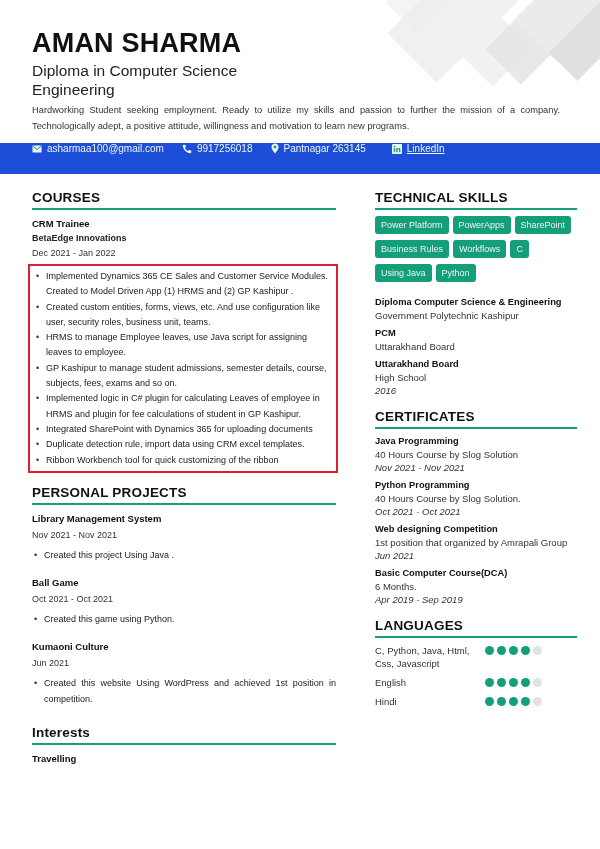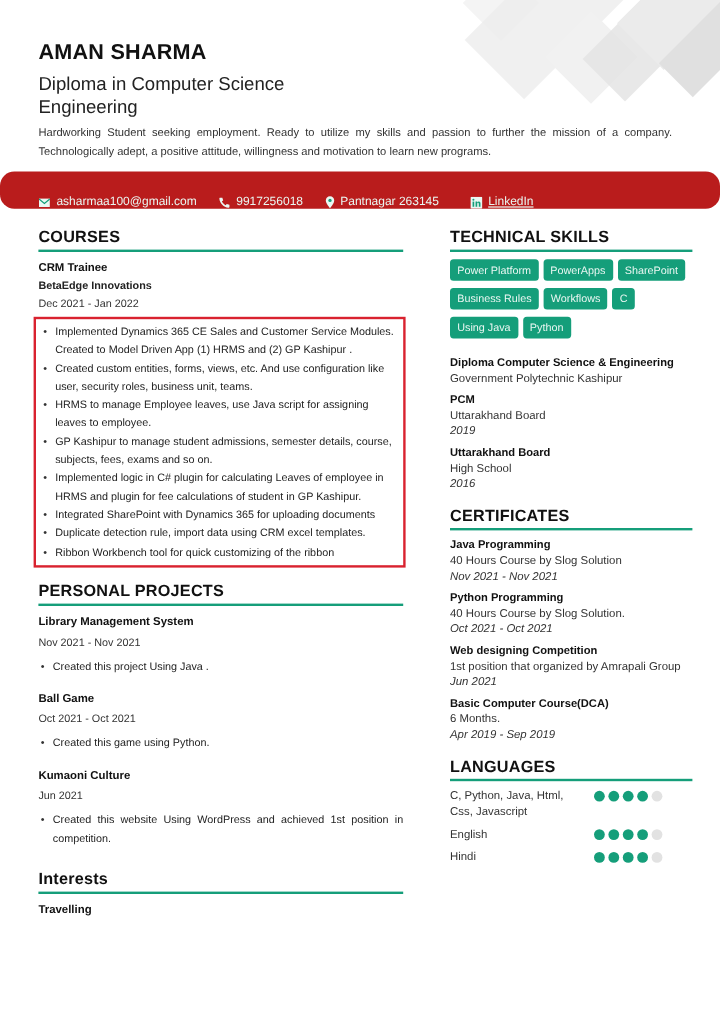--- a/index.html
+++ b/index.html
@@ -3,25 +3,25 @@
 <meta charset="utf-8">
 <style>
   * { box-sizing: border-box; margin: 0; padding: 0; }
   html, body { width: 600px; height: 849px; background: #ffffff; overflow: hidden; }
   body { font-family: "Liberation Sans", "DejaVu Sans", sans-serif; color: #222; position: relative; }
 
   .deco { position: absolute; top: 0; right: 0; width: 230px; height: 95px; overflow: hidden; pointer-events: none; }
   .deco span { position: absolute; display: block; transform: rotate(45deg); }
 
   .header { position: relative; padding: 28px 32px 0 32px; height: 142px; }
-  .name { font-size: 18px; font-weight: bold; color: #111; letter-spacing: 0.2px; line-height: 30px; }
+  .name { font-size: 27px; font-weight: bold; color: #111; letter-spacing: 0.2px; line-height: 30px; }
   .title { font-size: 15.5px; color: #222; line-height: 19px; margin-top: 3px; width: 260px; }
   .summary { font-size: 9.3px; color: #333; line-height: 16px; margin-top: 3px; text-align: justify; width: 528px; }
 
-  .contact { position: absolute; top: 143px; left: 0; width: 600px; height: 31px; background: #b91c1c; display: flex; align-items: flex-end; padding-left: 32px; border-radius: 12px; }
+  .contact { position: absolute; top: 143px; left: 0; width: 600px; height: 31px; background: #1d4ed8; display: flex; align-items: flex-start; padding-left: 32px; }
   .contact-item { display: flex; align-items: center; color: #eaf7f2; font-size: 10px; margin-right: 18px; }
   .contact-item .ic { margin-right: 5px; display: inline-flex; }
   .contact-item.link span.txt { text-decoration: underline; }
 
   .col-left { position: absolute; top: 190px; left: 32px; width: 304px; }
   .col-right { position: absolute; top: 190px; left: 375px; width: 202px; }
 
   .sec-head { font-size: 13.5px; font-weight: bold; color: #111; letter-spacing: 0.2px; padding-bottom: 3px; border-bottom: 2.5px solid #159e7a; margin-bottom: 6px; }
 
   .job-title { font-size: 9.5px; font-weight: bold; color: #111; line-height: 15px; }
@@ -39,21 +39,21 @@
   .proj ul.bul li { text-align: justify; }
 
   .chips { display: flex; flex-wrap: wrap; gap: 6px 4px; margin-top: 6px; margin-bottom: 14px; width: 205px; }
   .chip { background: #159e7a; color: #eaf7f2; font-size: 9px; border-radius: 3px; padding: 4px 6px; line-height: 10px; }
 
   .edu-item, .cert-item { margin-bottom: 5px; }
   .r-title { font-size: 9.3px; font-weight: bold; color: #111; line-height: 13px; }
   .r-sub { font-size: 9.5px; color: #333; line-height: 13px; }
   .r-date { font-size: 9.5px; font-style: italic; color: #333; line-height: 13px; }
 
-  .lang-row { display: flex; justify-content: space-between; align-items: flex-start; margin-bottom: 6px; }
+  .lang-row { display: flex; align-items: flex-start; margin-bottom: 6px; }
   .lang-name { font-size: 9.5px; color: #333; line-height: 13px; width: 110px; }
   .dots { display: flex; gap: 3px; margin-top: 2px; margin-right: 25px; }
   .dot { width: 9px; height: 9px; border-radius: 50%; background: #159e7a; }
   .dot.off { background: #e2e2e2; }
 </style>
 </head>
 <body>
 
 <div class="deco">
   <span style="left:25px; top:-20px; width:45px; height:45px; background:#f4f4f4;"></span>
@@ -177,21 +177,20 @@
   </div>
 
   <div>
     <div class="edu-item">
       <div class="r-title">Diploma Computer Science &amp; Engineering</div>
       <div class="r-sub">Government Polytechnic Kashipur</div>
     </div>
     <div class="edu-item">
       <div class="r-title">PCM</div>
       <div class="r-sub">Uttarakhand Board</div>
-      <div class="r-date">2019</div>
     </div>
     <div class="edu-item">
       <div class="r-title">Uttarakhand Board</div>
       <div class="r-sub">High School</div>
       <div class="r-date">2016</div>
     </div>
   </div>
 
   <div style="margin-top:12px;">
     <h2 class="sec-head">CERTIFICATES</h2>

